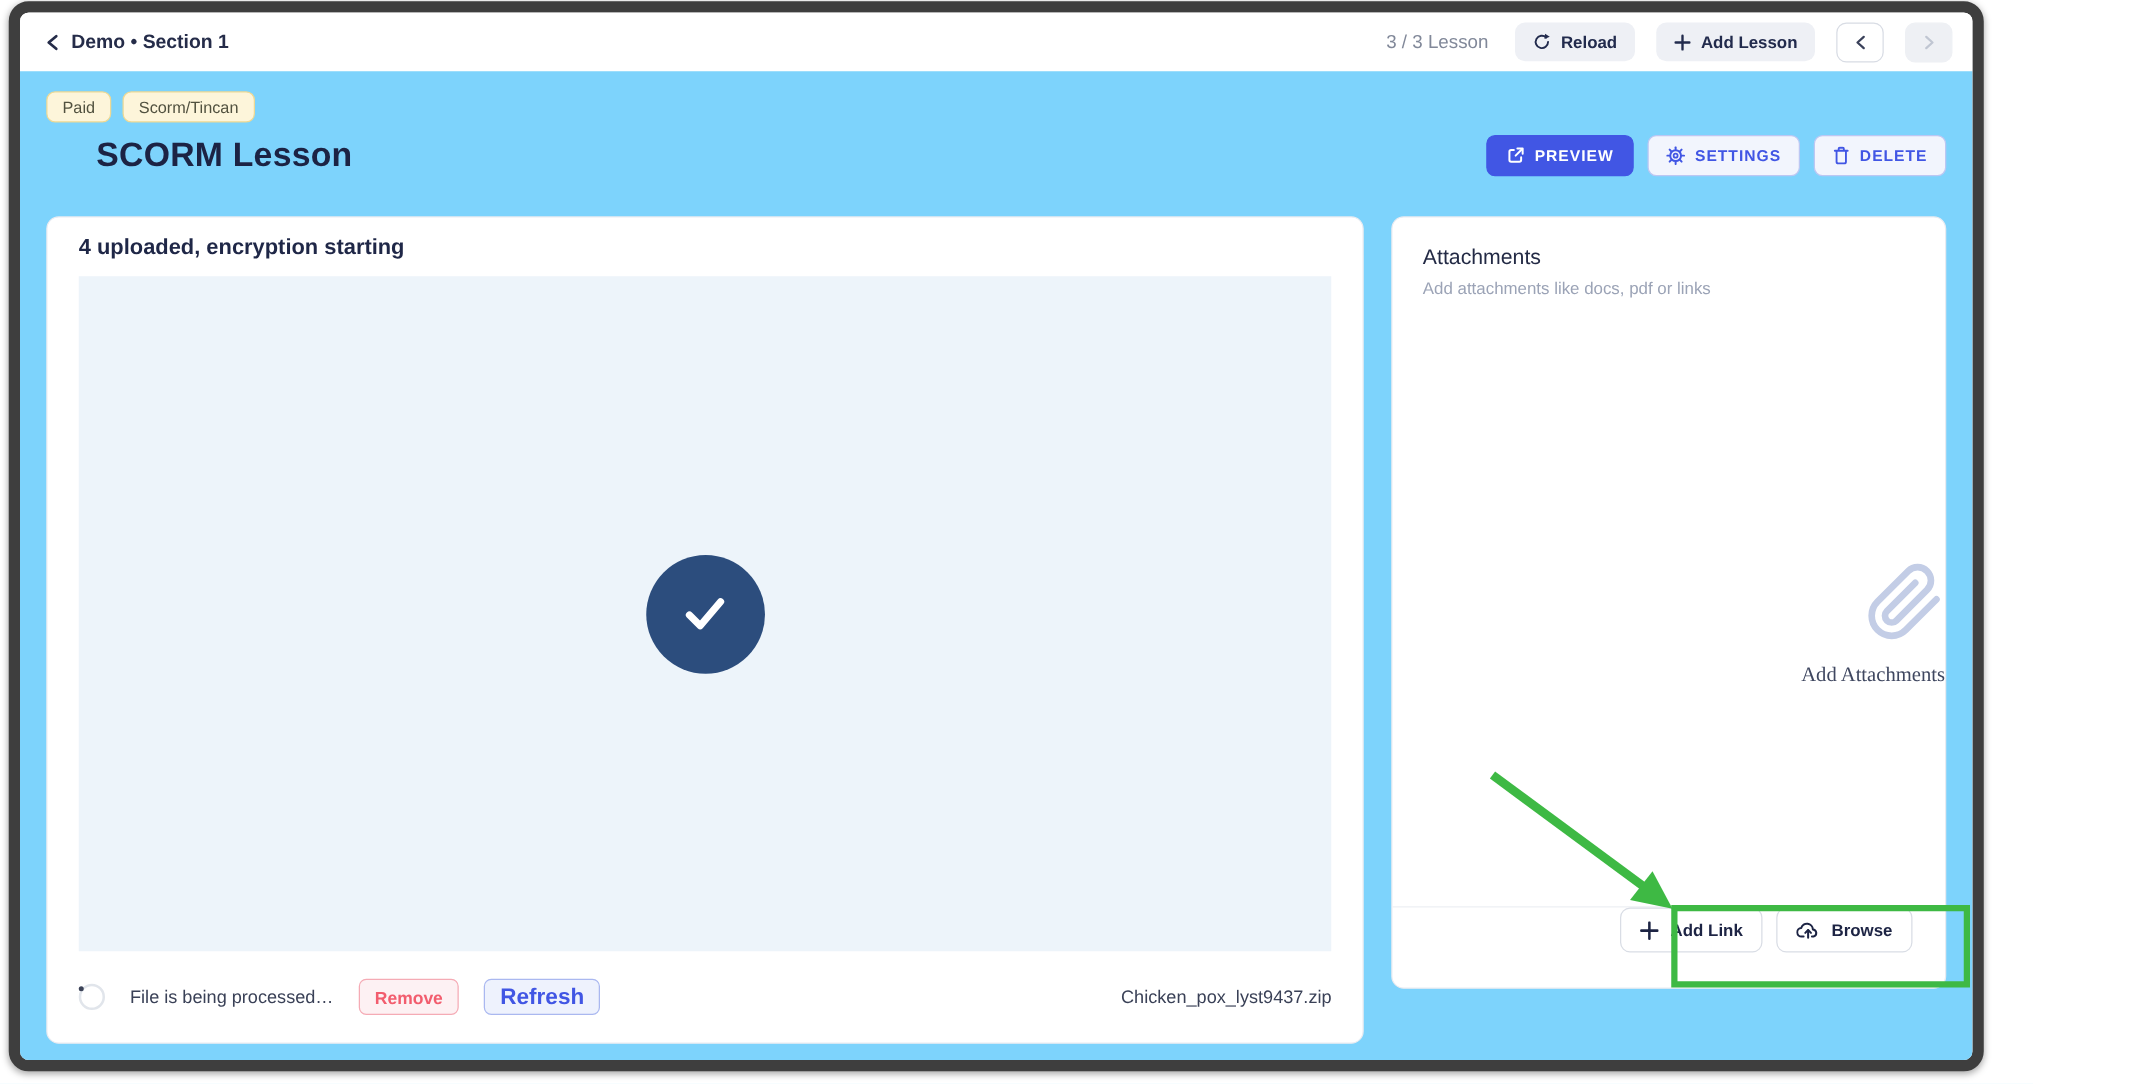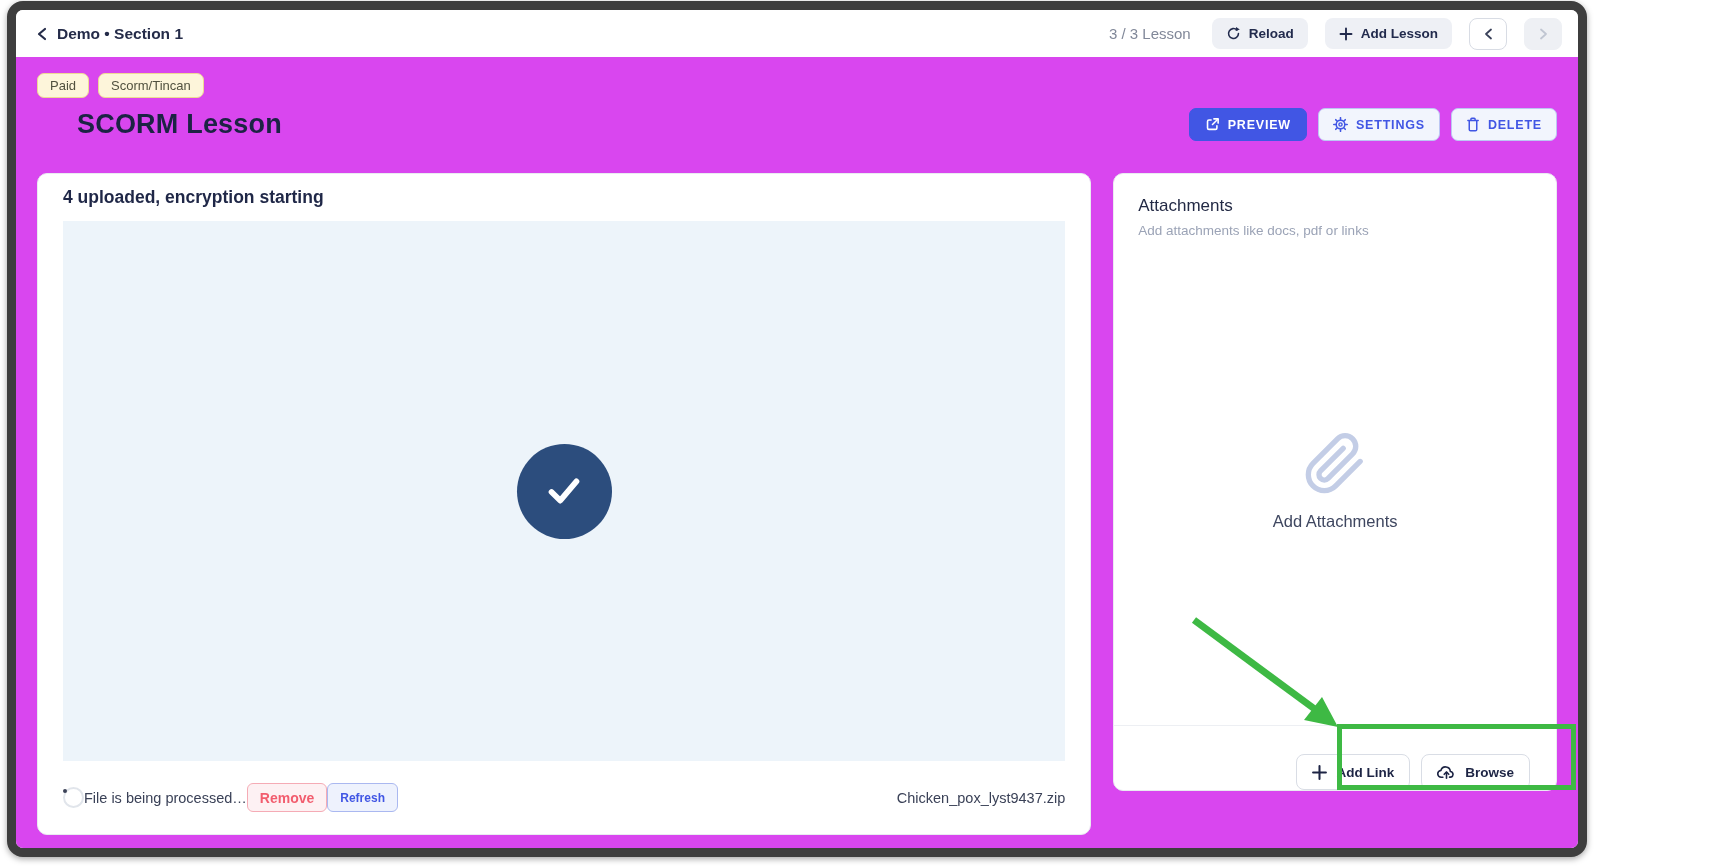--- a/index.html
+++ b/index.html
@@ -13,58 +13,58 @@
   .crumb { display:flex; align-items:center; gap:9px; font-size:15.5px; font-weight:600; color:#252c49; cursor:pointer;justify-content:flex-end; }
   .top-right { margin-left:auto; display:flex; align-items:center; gap:17px; }
   .lesson-count { font-size:15px; color:#818899; margin-right:4px; }
   .btn-gray { display:flex; align-items:center; gap:8px; background:#eef0f5; border:none; border-radius:8px;
               height:31px; padding:0 14px; font-size:13.5px; font-weight:700; color:#222b4d; cursor:pointer;
               font-family:"Liberation Sans",sans-serif; }
   .pager { width:38px; height:32px; border-radius:8px; display:flex; align-items:center; justify-content:center; cursor:pointer; }
   .pager.prev { background:#fff; border:1px solid #d8dce4; }
   .pager.next { background:#eef0f4; border:1px solid #eef0f4; }
   
-  .page-body { position:absolute; top:47px; left:0; right:0; bottom:0; background:#d946ef; padding:16px 21px 0; }
+  .page-body { position:absolute; top:47px; left:0; right:0; bottom:0; background:#7dd3fc; padding:16px 21px 0; }
   .badges { display:flex; gap:9px; }
   .badge { background:#fdf5da; border:1px solid #eed994; border-radius:7px; padding:4px 12px;
            font-size:13px; color:#51513f; }
   .title-row { display:flex; align-items:center; margin-top:10px;margin-left:40px; }
   .page-title { font-size:27px; font-weight:700; color:#1c2344; letter-spacing:.2px; }
   .title-actions { margin-left:auto; display:flex; gap:11px; }
   .btn-primary { display:flex; align-items:center; gap:8px; background:#4156e4; color:#fff; border:1px solid #4156e4;
                  border-radius:7px; height:33px; padding:0 15px; font-size:12.5px; font-weight:700;
                  letter-spacing:.8px; cursor:pointer; font-family:"Liberation Sans",sans-serif; }
   .btn-outline { display:flex; align-items:center; gap:8px; background:#f2f5fd; color:#4156e4; border:1px solid #bcc7f3;
                  border-radius:7px; height:33px; padding:0 14px; font-size:12.5px; font-weight:700;
                  letter-spacing:.8px; cursor:pointer; font-family:"Liberation Sans",sans-serif; }
   .cards { display:flex; gap:22px; margin-top:32px; align-items:flex-start; }
   
   .card { background:#fff; border:1px solid #e9ebf1; border-radius:10px; }
   .upload-card { width:1132px; height:662px; padding:13px 25px 0; display:flex; flex-direction:column; }
   .upload-heading { font-size:17.5px; font-weight:700; color:#1f2747; }
   .dropzone { margin-top:13px; height:540px; background:#edf4fa; display:flex; align-items:center; justify-content:center; }
   .check-circle { width:95px; height:95px; border-radius:50%; background:#2c4d7d; display:flex; align-items:center; justify-content:center; }
-  .upload-footer { flex:1; display:flex; align-items:center; gap:0; }
+  .upload-footer { flex:1; display:flex; align-items:center; gap:20px; }
   .spinner { width:21px; height:21px; border-radius:50%; border:2px solid #e1e5eb; position:relative; }
   .spinner::after { content:""; position:absolute; left:-2px; top:0px; width:4px; height:4px; border-radius:50%; background:#3b4257; }
   .processing-text { font-size:14.5px; color:#3a4157; }
   .btn-remove { background:#fdf1f3; border:1px solid #f5abb5; border-radius:6px; height:29px; padding:0 12px;
                 font-size:14px; font-weight:700; color:#f25d6e; cursor:pointer; font-family:"Liberation Sans",sans-serif; }
   .btn-refresh { background:#eef2fd; border:1px solid #aab8f0; border-radius:6px; height:29px; padding:0 12px;
-                 font-size:12px; font-weight:700; color:#4156e4; cursor:pointer; font-family:"Liberation Sans",sans-serif; }
+                 font-size:18px; font-weight:700; color:#4156e4; cursor:pointer; font-family:"Liberation Sans",sans-serif; }
   .file-name { margin-left:auto; font-size:14.5px; color:#3a4157; }
   
   .attach-card { position:relative; width:478px; height:618px; overflow:visible; }
   .attach-head { padding:22px 24px 0; }
   .attach-title { font-size:17px; font-weight:500; color:#232a45; }
   .attach-sub { margin-top:7px; font-size:13.5px; color:#9ba3b6; }
-  .attach-empty { position:absolute; top:258px; left:0; right:0; display:flex; flex-direction:column; align-items:center; gap:16px; cursor:pointer; }
+  .attach-empty { position:absolute; top:276px; left:0; right:0; display:flex; flex-direction:column; align-items:flex-end; gap:16px; cursor:pointer;font-family:Liberation Serif, serif; }
   .attach-empty-label { font-size:16.5px; color:#3f4760; }
   .attach-footer { position:absolute; left:0; right:0; bottom:0; height:65px; border-top:1px solid #edeff3;
-                   display:flex; align-items:flex-end; justify-content:flex-end; gap:11px; padding-right:26px; }
+                   display:flex; align-items:flex-start; justify-content:flex-end; gap:11px; padding-right:26px; }
   .btn-white { display:flex; align-items:center; gap:9px; background:#fff; border:1px solid #d9dde5; border-radius:8px;
                height:36px; padding:0 15px; font-size:13.5px; font-weight:700; color:#1d2444; cursor:pointer;
                font-family:"Liberation Sans",sans-serif; }
   .green-box { position:absolute; left:223px; top:550px; width:239px; height:66px; border:5px solid #3eb944; pointer-events:none; }
   .anno-svg { position:absolute; inset:0; width:478px; height:618px; pointer-events:none; }
   .ico { display:flex; align-items:center; justify-content:center; }
 </style>
 </head>
 <body>
 

